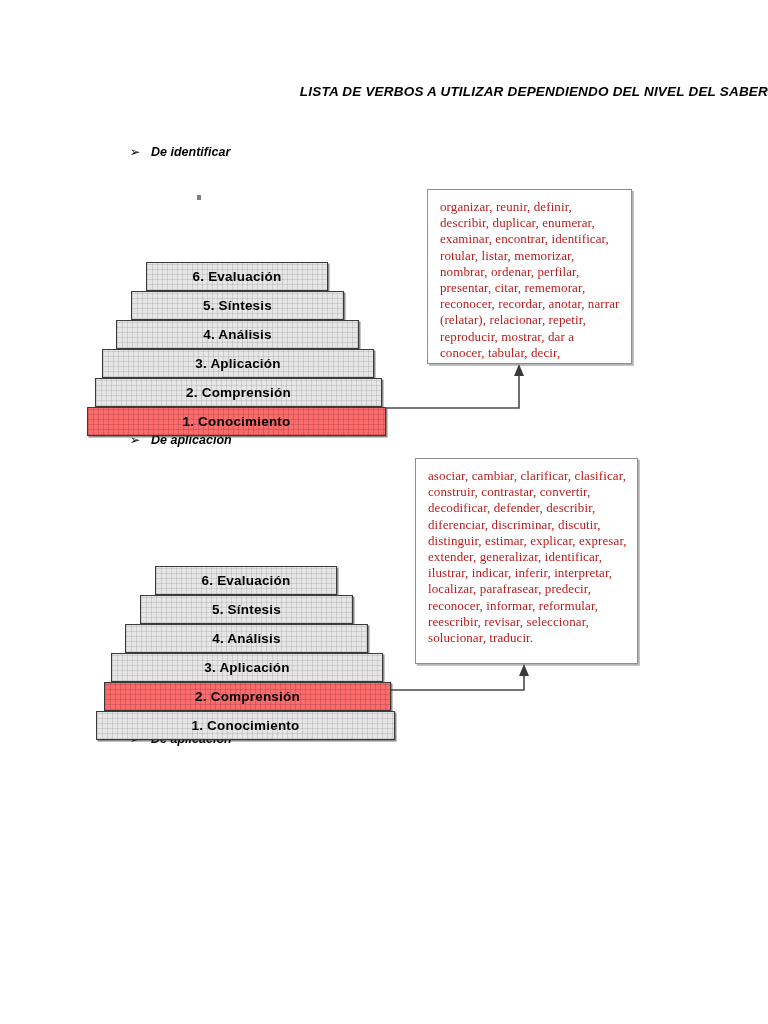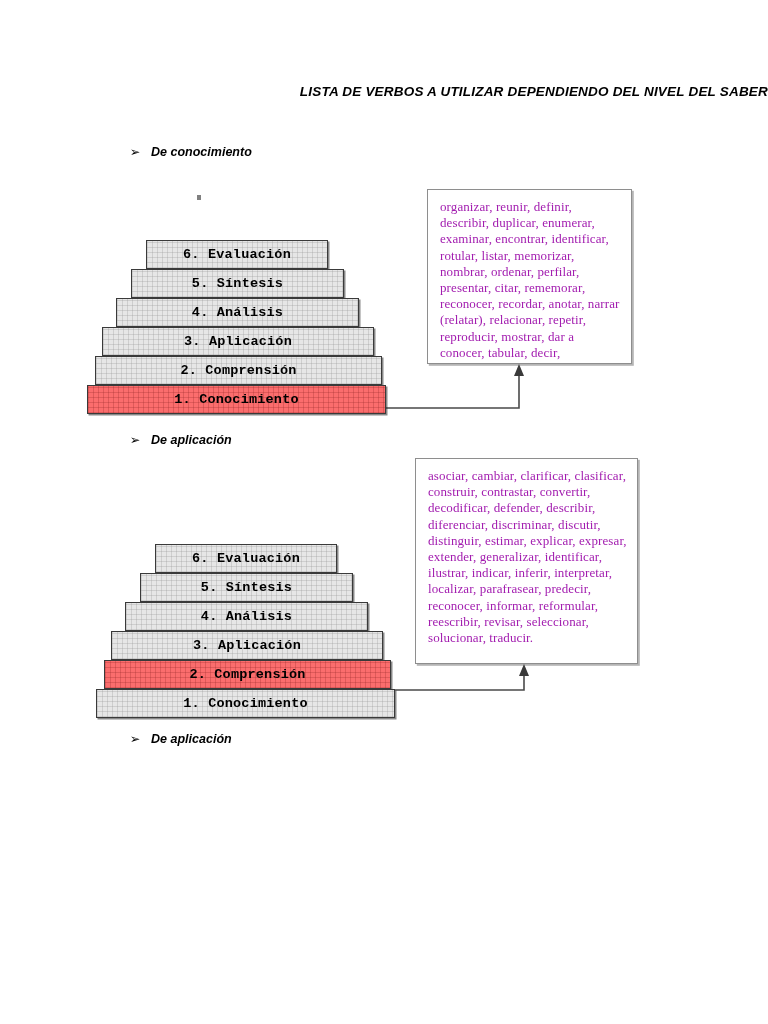--- a/index.html
+++ b/index.html
@@ -73,50 +73,51 @@
     position: absolute;
   }
   .step {
     position: absolute;
     box-sizing: border-box;
     border: 1.4px solid #3a3a3a;
     box-shadow: 1.5px 1.5px 0 0 rgba(40,40,40,0.55);
     display: flex;
     align-items: center;
     justify-content: center;
-    font-family: Liberation Mono, monospace;
+    font-family: Liberation Sans, sans-serif;
     font-weight: bold;
     font-size: 13.5px;
     color: #000000;
     letter-spacing: 0.2px;
     background-color: #e6e6e6;
     background-image:
       repeating-linear-gradient(0deg, rgba(150,150,150,0.30) 0 1px, rgba(0,0,0,0) 1px 5px),
       repeating-linear-gradient(90deg, rgba(150,150,150,0.30) 0 1px, rgba(0,0,0,0) 1px 5px);
+    margin-top: 22px;
   }
   .step.highlight {
     background-color: #fb6d6d;
     background-image:
       repeating-linear-gradient(0deg, rgba(150,40,40,0.28) 0 1px, rgba(0,0,0,0) 1px 5px),
       repeating-linear-gradient(90deg, rgba(150,40,40,0.28) 0 1px, rgba(0,0,0,0) 1px 5px);
   }
   .step .step-label { position: relative; z-index: 2; }
 
   
   .verb-box {
     position: absolute;
     box-sizing: border-box;
     border: 1.3px solid #8e8e8e;
     box-shadow: 1.8px 1.8px 0 0 rgba(90,90,90,0.45);
     background: #ffffff;
     padding: 9px 10px 8px 12px;
     font-family: "Liberation Serif", serif;
     font-size: 13px;
     line-height: 16.2px;
-    color: #a21caf;
+    color: #b91c1c;
     letter-spacing: 0.1px;
   }
 
   
   .connector { position: absolute; overflow: visible; }
   .connector line, .connector polyline {
     stroke: #4a4a4a;
     stroke-width: 1.6px;
     fill: none;
   }
@@ -124,21 +125,21 @@
 </style>
 </head>
 <body>
 
 <div class="doc-title">
   <span>LISTA DE VERBOS A UTILIZAR DEPENDIENDO DEL NIVEL DEL SABER</span>
 </div>
 
 <div class="bullet-row" id="bullet-conocimiento">
   <span class="bullet-glyph">➢</span>
-  <span>De conocimiento</span>
+  <span>De identificar</span>
 </div>
 
 <div class="artifact-mark"></div>
 
 <div class="pyramid" id="pyramid-one" style="left: 87px; top: 240px; width: 300px; height: 176px;">
     <div class="step" style="left: 59px; top: 0px; width: 182px; height: 29px; z-index: 10;">
       <span class="step-label">6. Evaluación</span>
     </div>
     <div class="step" style="left: 44px; top: 29px; width: 213px; height: 29px; z-index: 11;">
       <span class="step-label">5. Síntesis</span>

